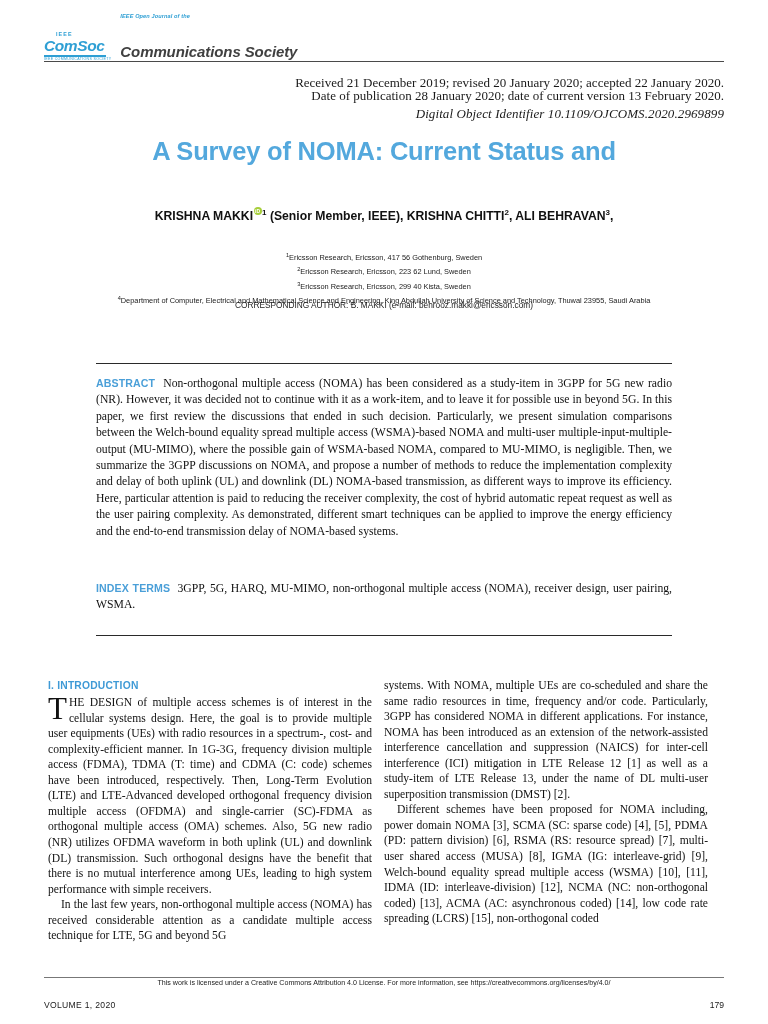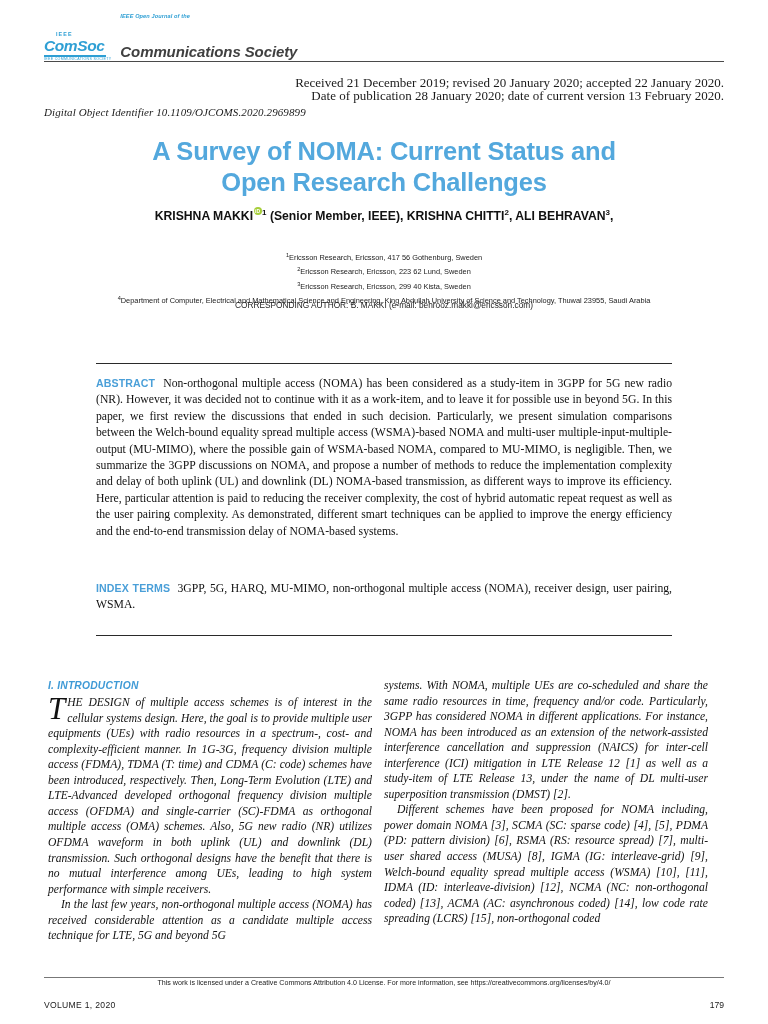--- a/index.html
+++ b/index.html
@@ -119,24 +119,24 @@
     font-family: Liberation Serif, serif;
     font-size: 13px;
     line-height: 13.2px;
     color: #1a1a1a;
   }
   .doi {
     position: absolute;
     left: 44px;
     top: 106px;
     width: 680px;
-    text-align: left;
+    text-align: right;
     font-family: "Liberation Serif", serif;
     font-style: italic;
-    font-size: 11px;
+    font-size: 13px;
     color: #1a1a1a;
     letter-spacing: 0.1px;
   }
 
   
   .title {
     position: absolute;
     left: 84px;
     top: 136px;
     width: 600px;
@@ -263,21 +263,20 @@
 
   
   .columns {
     position: absolute;
     left: 48px;
     top: 678px;
     width: 672px;
     height: 290px;
     display: flex;
     gap: 12px;
-    font-style: italic;
   }
   .col {
     width: 324px;
     font-family: "Liberation Serif", serif;
     font-size: 11.6px;
     line-height: 15.55px;
     text-align: justify;
     color: #111;
   }
   .sec-head {
@@ -364,21 +363,20 @@
   <div class="rule-top"></div>
 
   <div class="received">
     <div>Received 21 December 2019; revised 20 January 2020; accepted 22 January 2020.</div>
     <div>Date of publication 28 January  2020; date of current version 13 February 2020.</div>
   </div>
   <div class="doi">Digital Object Identifier 10.1109/OJCOMS.2020.2969899</div>
 
   <div class="title">
     <div>A Survey of NOMA: Current Status and</div>
-    <div>Open Research Challenges</div>
   </div>
 
   <div class="authors">
     <div><span>KRISHNA MAKKI</span><span class="orcid"></span><sup>1</sup><span> (Senior Member, IEEE), KRISHNA CHITTI</span><sup>2</sup><span>, ALI BEHRAVAN</span><sup>3</sup><span>,</span></div>
   </div>
 
   <div class="affils">
     <div><sup>1</sup><span>Ericsson Research, Ericsson, 417 56 Gothenburg, Sweden</span></div>
     <div><sup>2</sup><span>Ericsson Research, Ericsson, 223 62 Lund, Sweden</span></div>
     <div><sup>3</sup><span>Ericsson Research, Ericsson, 299 40 Kista, Sweden</span></div>

